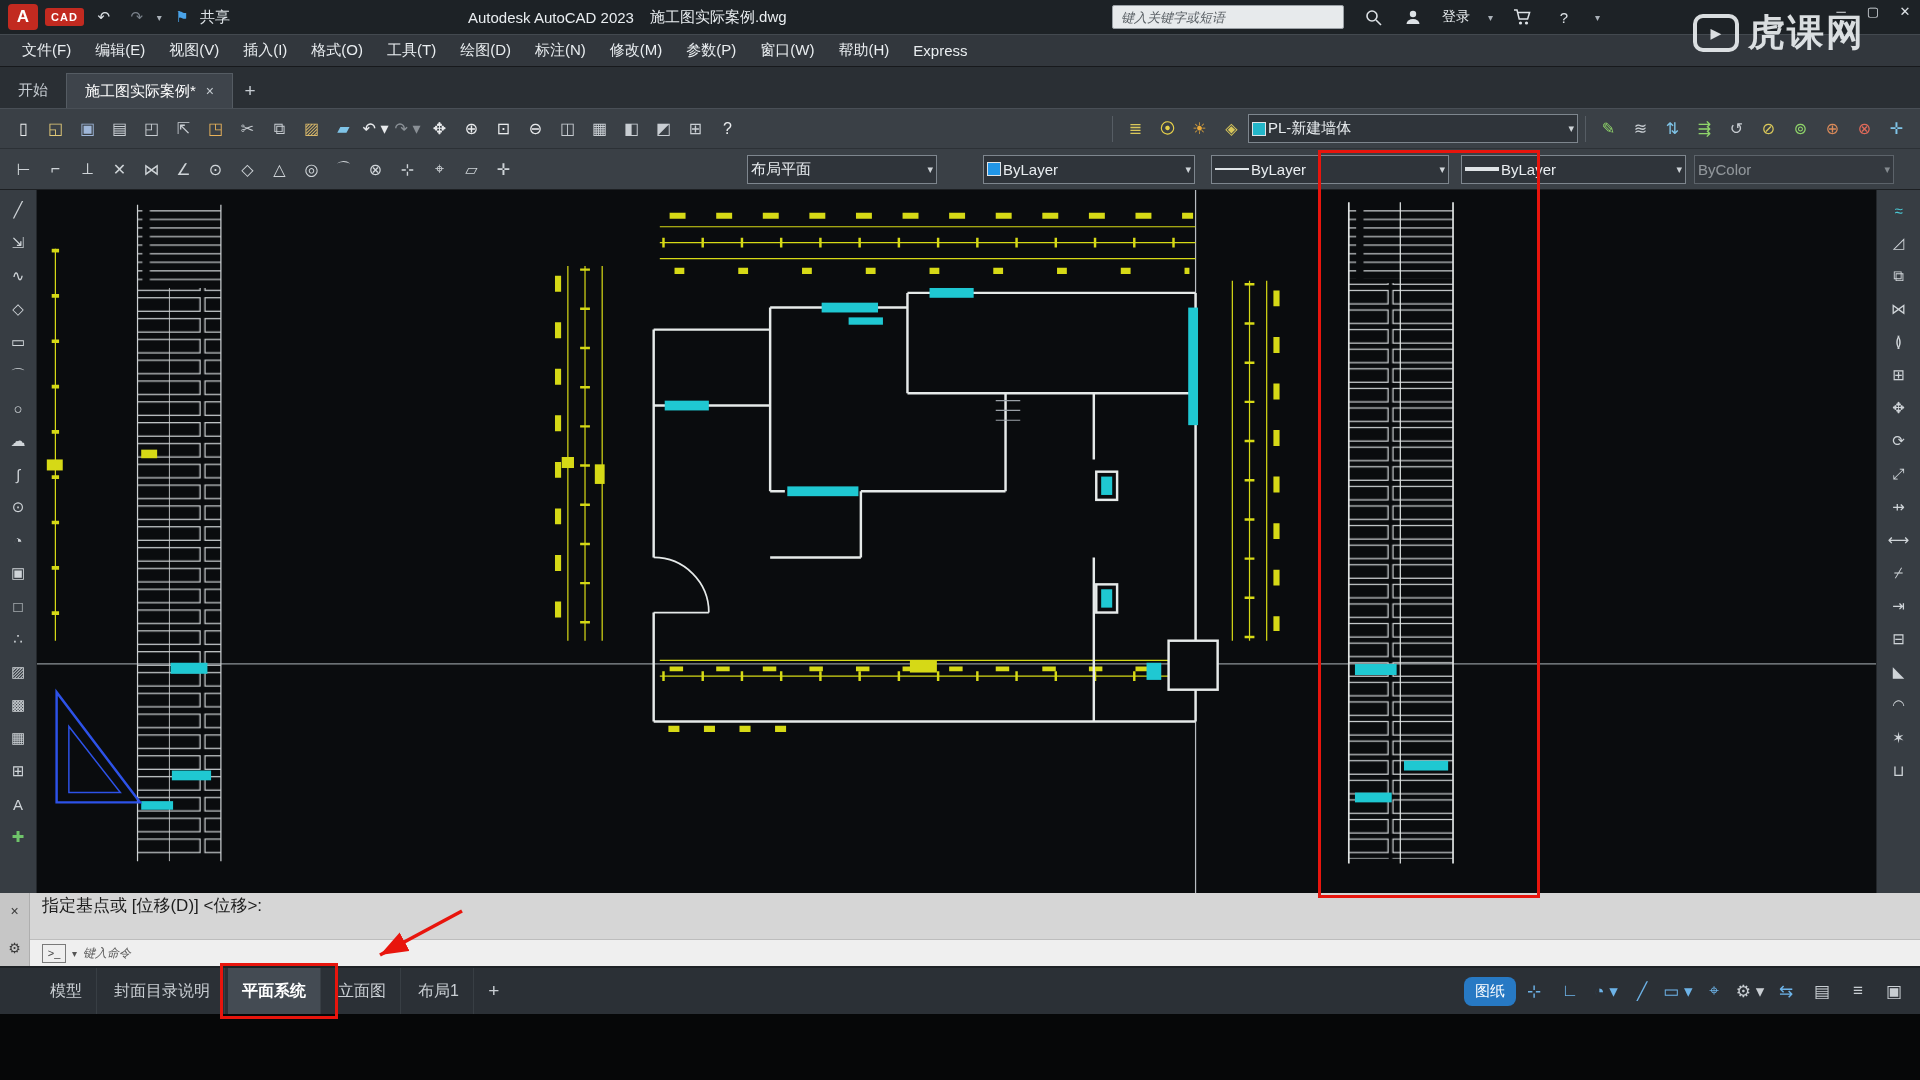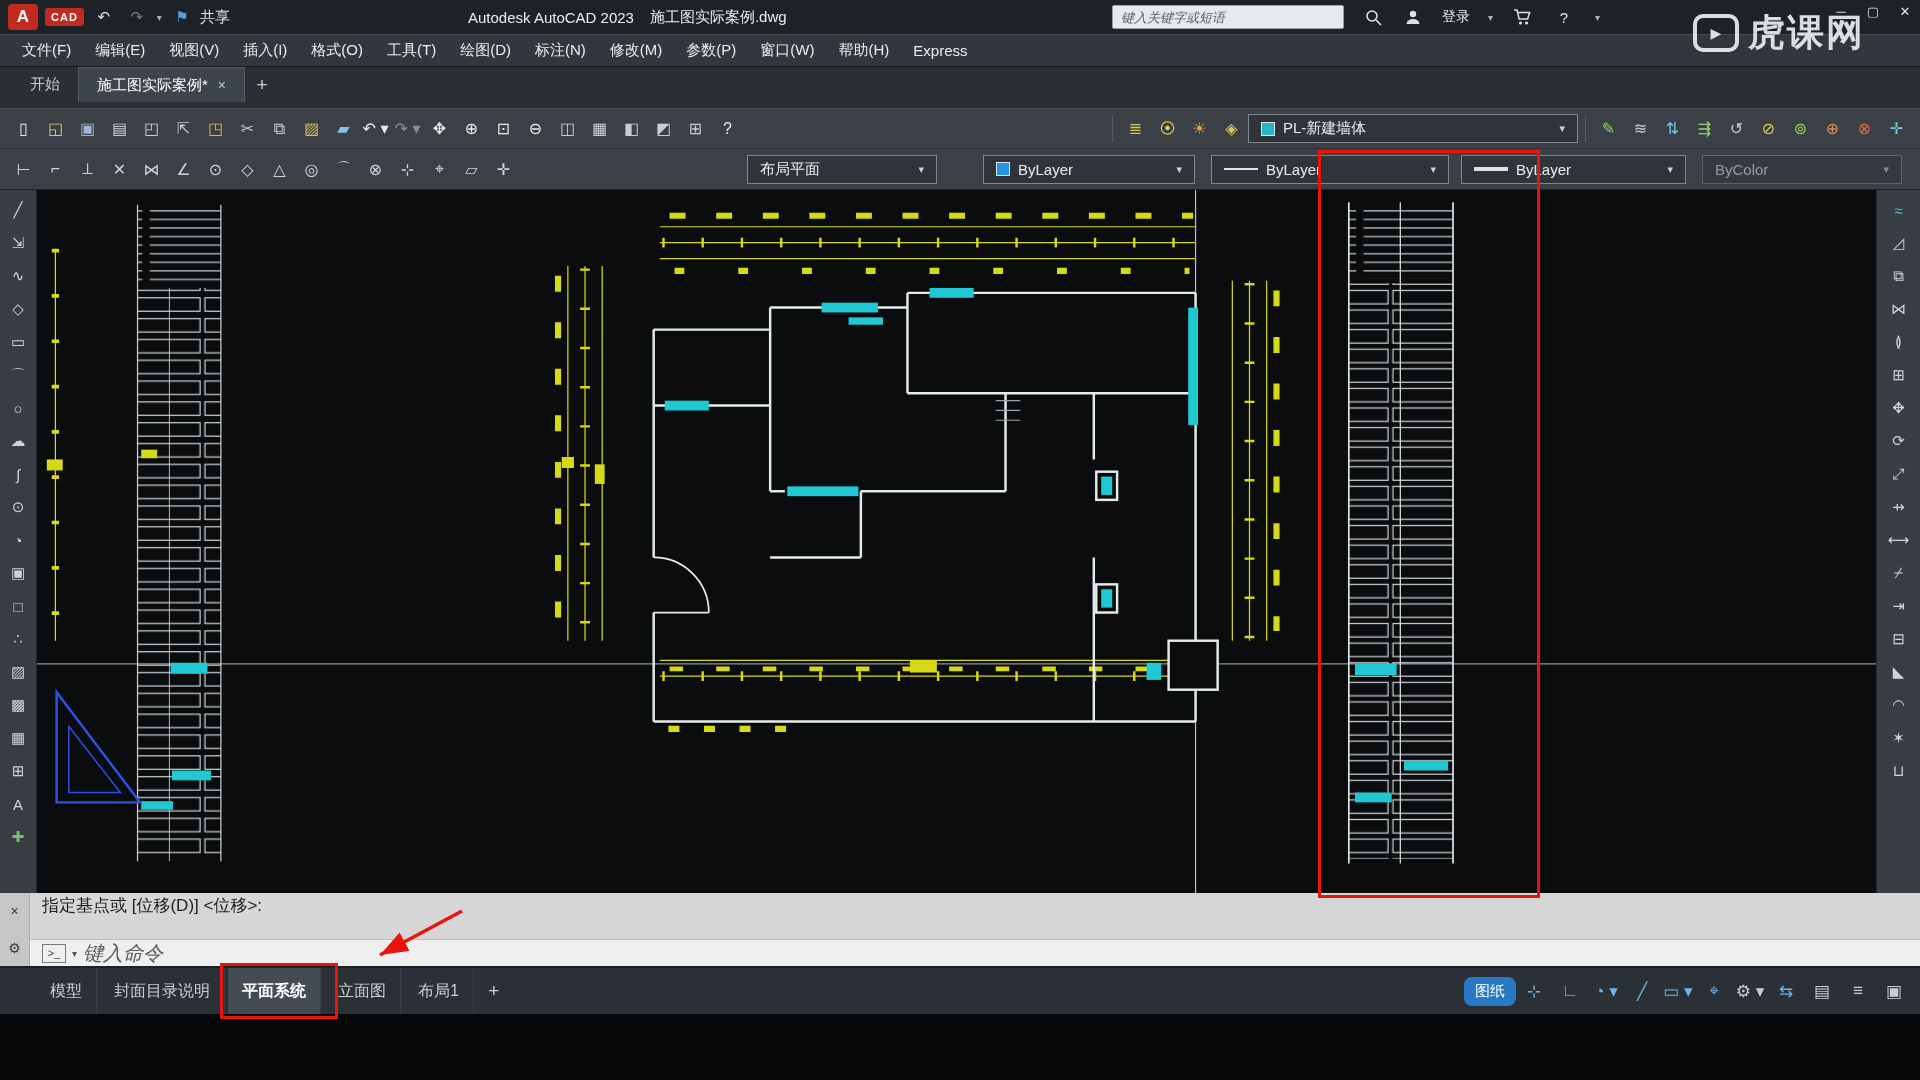--- a/index.html
+++ b/index.html
@@ -37,38 +37,38 @@
     align-items:center; justify-content:center; font-size:14px; }
   .wm-text { font-size:37px; font-weight:bold; letter-spacing:2px; }
 
   
   .menubar { position:absolute; left:0; top:34px; width:100%; height:33px; background:#32373d;
     border-top:1px solid #43494f; border-bottom:1px solid #17191c; display:flex; align-items:center; padding:0 10px; }
   .menu-item { padding:0 12px; height:100%; display:flex; align-items:center; font-size:15px; color:#e9edf0; }
 
   
   .tabrow { position:absolute; left:0; top:67px; width:100%; height:41px; background:#2a2f34;
-    display:flex; padding-left:12px; }
+    display:flex; align-items:flex-end; }
   .ftab { height:35px; display:flex; align-items:center; padding:0 18px; color:#c6ccd2; font-size:15px; gap:10px; }
   .ftab.active { background:#3e444b; color:#fff; border:1px solid #555c63; border-bottom:none; }
   .ftab .x { font-size:14px; color:#c6ccd2; }
   .newtab { width:34px; height:35px; display:flex; align-items:center; justify-content:center;
     color:#c6ccd2; font-size:19px; }
 
   
   .toolbar1 { position:absolute; left:0; top:108px; width:100%; height:40px; background:#3a4046;
     border-top:1px solid #494f56; display:flex; align-items:center; padding:0 8px; gap:1px; }
   .toolbar2 { position:absolute; left:0; top:148px; width:100%; height:42px; background:#3a4046;
     border-top:1px solid #2c3136; border-bottom:1px solid #1d2023; display:flex; align-items:center; padding:0 8px; }
   .tb-group { display:flex; align-items:center; gap:1px; }
   .icon { width:31px; height:31px; display:flex; align-items:center; justify-content:center;
     font-size:16px; color:#cfd4d8; border-radius:3px; }
   .vsep { width:1px; height:26px; background:#565d64; margin:0 6px; flex:none; }
   .combo { height:29px; background:#2f343a; border:1px solid #7e868e; display:flex; align-items:center;
-    gap:8px; padding:0 12px; color:#e9edf0; font-size:15px; flex:none; }
+    gap:2px; padding:0 3px; color:#e9edf0; font-size:15px; flex:none; }
   .combo .caret { margin-left:auto; color:#cfd4d8; font-size:11px; }
   .combo.disabled { opacity:.5; }
   .swatch { width:14px; height:14px; border:1px solid #dfe3e6; flex:none; }
   .sw-layer { background:#24b6c9; }
   .sw-color { background:#2196e8; }
   .lt-line { width:34px; border-top:2px solid #dfe3e6; flex:none; }
   .lw-line { width:34px; border-top:4px solid #dfe3e6; flex:none; }
 
   
   .vcol { position:absolute; top:190px; height:703px; background:#373d43; display:flex;
@@ -95,21 +95,21 @@
   .cmd-side { position:absolute; left:0; top:893px; width:30px; height:73px; background:#c6c6c6;
     display:flex; flex-direction:column; align-items:center; justify-content:space-around;
     color:#3a3a3a; font-size:14px; z-index:10; border-right:1px solid #aeaeae; }
   .cmd-hist { position:absolute; left:0; top:893px; width:100%; height:46px; background:#d6d6d6;
     color:#1d1d1d; font-size:17px; padding:2px 0 0 42px; line-height:22px; }
   .cmd-input-row { position:absolute; left:0; top:939px; width:100%; height:27px; background:#efefef;
     border-top:1px solid #bdbdbd; display:flex; align-items:center; padding-left:42px; gap:6px; }
   .prompt-box { border:1px solid #7a7a7a; min-width:24px; height:19px; display:flex; align-items:center;
     justify-content:center; font-size:11px; color:#444; padding:0 3px; }
   .prompt-caret { font-size:10px; color:#555; }
-  .cmd-input { border:none; background:transparent; font-style:italic; color:#555; font-size:20px;
+  .cmd-input { border:none; background:transparent; font-style:italic; color:#555; font-size:12px;
     width:520px; outline:none; font-family:"Liberation Sans", sans-serif; }
   .cmd-input::placeholder { color:#5c5c5c; font-style:italic; }
 
   
   .statusbar { position:absolute; left:0; top:966px; width:100%; height:48px; background:#2b3036;
     border-top:2px solid #1e2226; display:flex; align-items:center; padding:0 8px 0 36px;
     color:#c9ced3; font-size:16px; }
   .lt-tab { padding:0 14px; height:100%; display:flex; align-items:center; margin-right:3px;
     border-right:1px solid #383e44; white-space:nowrap; }
   .lt-tab.active { background:#444b53; color:#fff; font-weight:bold; }
@@ -487,21 +487,21 @@
     <div class="combo" style="width:238px;margin-left:16px">
       <span class="lt-line"></span>
       <span>ByLayer</span>
       <span class="caret">▾</span>
     </div>
     <div class="combo" style="width:225px;margin-left:12px">
       <span class="lw-line"></span>
       <span>ByLayer</span>
       <span class="caret">▾</span>
     </div>
-    <div class="combo disabled" style="width:200px;margin-left:16px">
+    <div class="combo disabled" style="width:200px;margin-left:8px">
       <span>ByColor</span>
       <span class="caret">▾</span>
     </div>
   </div>
 
   <div class="vcol left">
 
       <span class="vicon">
         <span>╱</span>
       </span>

